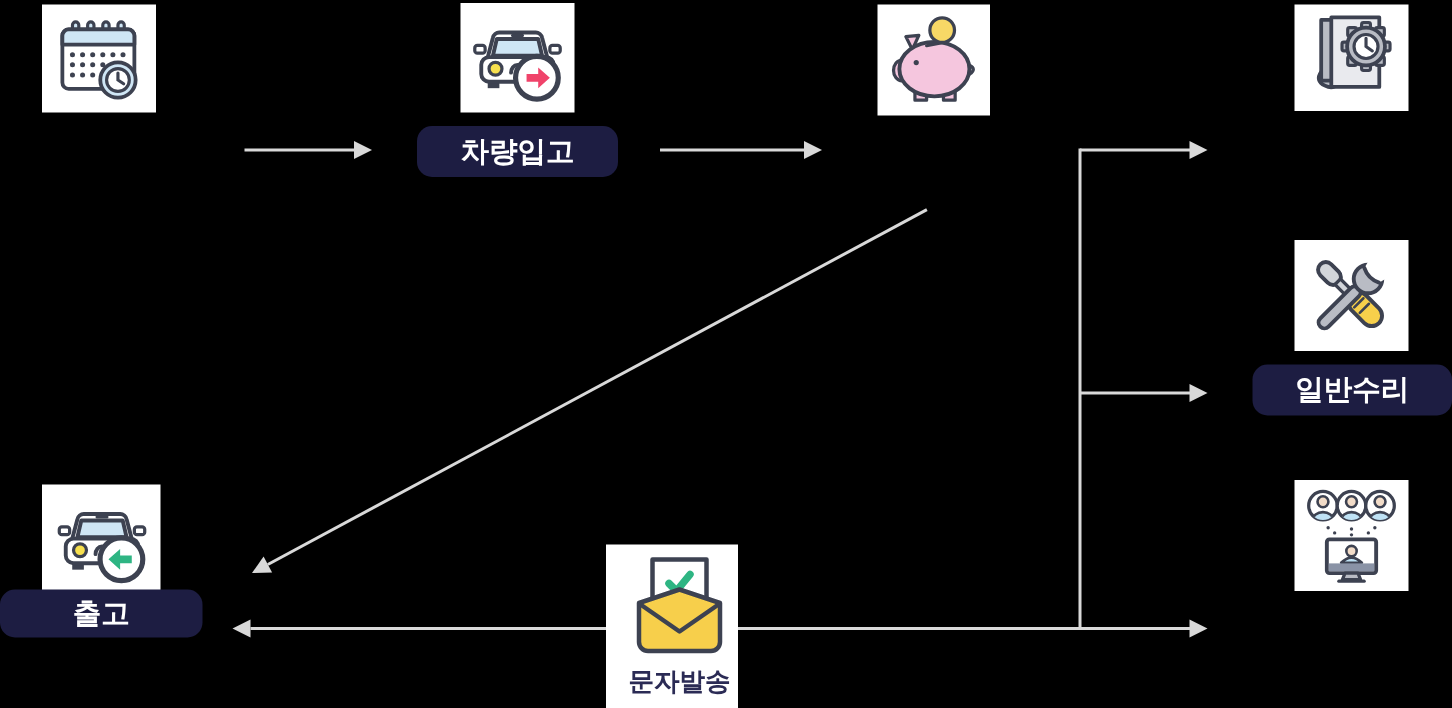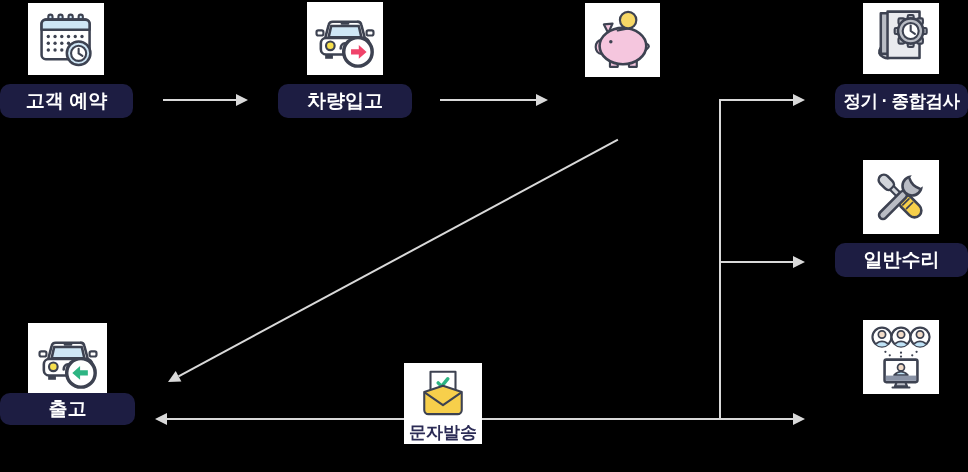--- a/index.html
+++ b/index.html
@@ -23,22 +23,22 @@
   .diag .head{width:0;height:0;border-top:6px solid transparent;
     border-bottom:6px solid transparent;border-right:12px solid #d9d9d9;}
   .diag .shaft{height:2px;flex:1;background:#d9d9d9;}
   
   .iconbox{position:absolute;background:#fff;display:flex;
     align-items:center;justify-content:center;}
   .badge{position:absolute;background:#1d1d42;border-radius:10px;
     display:flex;align-items:center;justify-content:center;
     color:#fff;font-weight:bold;font-size:19px;white-space:nowrap;}
   .badge.tight{font-size:17.5px;letter-spacing:-0.5px;}
-  .msgbox{position:absolute;left:404px;top:363px;width:78px;height:81px;
-    background:#fff;display:flex;flex-direction:column;align-items:center;}
+  .msgbox{position:absolute;left:404px;top:363px;width:78px;height:109px;
+    background:#fff;display:flex;flex-direction:column;align-items:center;padding-left:10px;}
   .msgbox svg{margin-top:6px;}
   .msglabel{color:#2b2b55;font-weight:bold;font-size:17px;margin-top:2px;
     white-space:nowrap;}
 </style>
 </head>
 <body>
 
 <div id="stage">
 
   <div class="hline" style="left:163px;top:99px;width:74px;"></div>
@@ -93,23 +93,20 @@
           <circle cx="25" cy="49" r="2"></circle>
           <circle cx="33" cy="49" r="2"></circle>
       </g>
       <g stroke="#3d4251" stroke-linecap="round">
         <circle cx="53" cy="53" r="14" fill="#cfe6f5" stroke-width="3"></circle>
         <circle cx="53" cy="53" r="9" fill="#fff" stroke-width="2.5"></circle>
         <path d="M53 47.5 V53 l4.5 3" fill="none" stroke-width="2.5"></path>
       </g>
     </svg>
   </div>
-  <div class="badge" style="left:0;top:84px;width:133px;height:34px;">
-    <span>고객 예약</span>
-  </div>
 
   <div class="iconbox" style="left:307px;top:2px;width:76px;height:73px;">
     <svg width="66" height="63" viewBox="0 0 76 73">
       <g stroke="#3d4251" stroke-linecap="round" stroke-linejoin="round">
         <rect x="5" y="27" width="8" height="6" rx="2" fill="#fff" stroke-width="2.5"></rect>
         <rect x="63" y="27" width="8" height="6" rx="2" fill="#fff" stroke-width="2.5"></rect>
         <path d="M14 40 L19 21 a5 5 0 0 1 5 -4 h28 a5 5 0 0 1 5 4 l5 19 z" fill="#fff" stroke-width="3"></path>
         <path d="M22 22 h32 l3 13 H19 z" fill="#cfe6f5" stroke-width="3"></path>
         <rect x="33" y="18" width="10" height="2.5" rx="1.2" fill="#3d4251" stroke="none"></rect>
         <rect x="15" y="54" width="9" height="6" fill="#3d4251" stroke="none"></rect>
@@ -157,23 +154,20 @@
           <rect x="35" y="11" width="7" height="7" rx="1.5"></rect>
           <rect x="57" y="11" width="7" height="7" rx="1.5"></rect>
           <rect x="35" y="34" width="7" height="7" rx="1.5"></rect>
           <rect x="57" y="34" width="7" height="7" rx="1.5"></rect>
         </g>
         <circle cx="49.5" cy="26" r="15" fill="#b9bcc4" stroke-width="3"></circle>
         <circle cx="49.5" cy="26" r="9.5" fill="#fff" stroke-width="2.5"></circle>
         <path d="M49.5 26 V19.5 M49.5 26 l5 3.5" fill="none" stroke-width="2.5"></path>
       </g>
     </svg>
-  </div>
-  <div class="badge tight" style="left:835px;top:84px;width:133px;height:34px;">
-    <span>정기 · 종합검사</span>
   </div>
 
   <div class="iconbox" style="left:863px;top:160px;width:76px;height:74px;">
     <svg width="66" height="64" viewBox="0 0 76 74">
 
       <g transform="rotate(45 38 37)" stroke="#3d4251" stroke-linecap="round" stroke-linejoin="round">
         <rect x="4" y="31" width="20" height="12" rx="6" fill="#d2d5da" stroke-width="3"></rect>
         <rect x="23" y="34" width="16" height="6" fill="#d2d5da" stroke-width="2.5"></rect>
         <rect x="38" y="29" width="30" height="16" rx="8" fill="#f7d04b" stroke-width="3"></rect>
         <path d="M46 32 v10 M52 32 v10" fill="none" stroke-width="2"></path>

